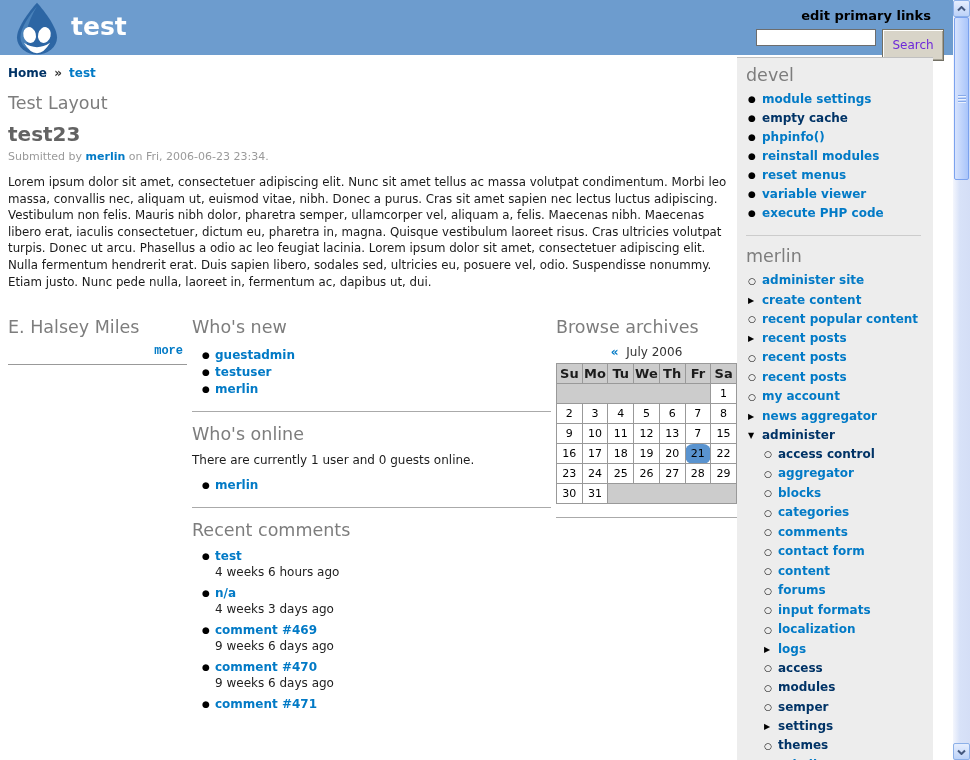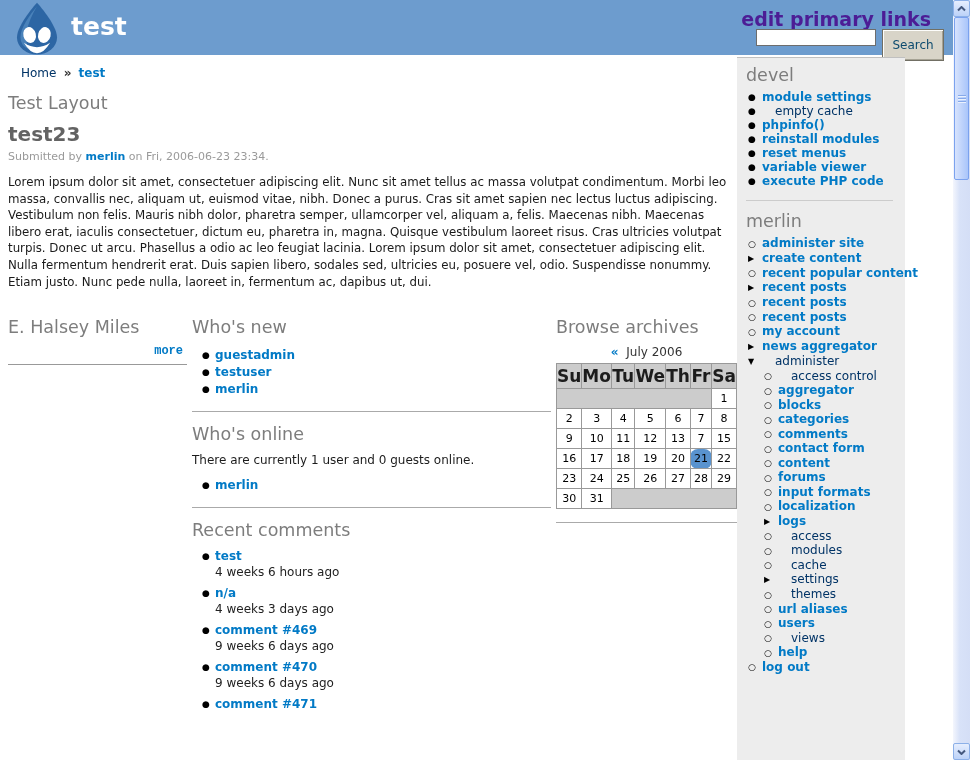--- a/index.html
+++ b/index.html
@@ -4,32 +4,32 @@
 <style>
   * { box-sizing: border-box; margin: 0; padding: 0; }
   html, body { width: 970px; height: 760px; }
   body {
     position: relative; overflow: hidden; background: #fff;
     font-family: "DejaVu Sans", "Liberation Sans", sans-serif;
     font-size: 12px; color: #1c1c1c;
   }
   a, .lnk { text-decoration: none; cursor: pointer; }
   .l { color: #027ac6; font-weight: bold; }
-  .v { color: #003366; font-weight: normal; margin-left: 13px; }
+  .v { color: #003366; font-weight: bold; }
 
   
   .header { position: absolute; left: 0; top: 0; width: 953px; height: 55px; background: #6d9cce; }
   .logo { position: absolute; left: 10px; top: 1px; width: 54px; height: 54px; }
   .site-name { position: absolute; left: 71px; top: 12px; color: #fff; font-size: 25px; font-weight: bold; }
-  .edit-links { position: absolute; right: 22px; top: 8px; color: #4c1d95; font-size: 19px; font-weight: bold; }
+  .edit-links { position: absolute; right: 22px; top: 8px; color: #000000; font-size: 13px; font-weight: bold; }
   .search-input { position: absolute; left: 756px; top: 29px; width: 120px; height: 17px;
     border: 1px solid #6d6d6d; background: #fff; font-size: 11px; padding: 0 3px; }
   .search-btn { position: absolute; left: 882px; top: 29px; width: 62px; height: 32px;
     background: #d8d4c8; border: 1px solid #716f64; font-size: 12px; line-height: 14px;
-    box-shadow: inset 1px 1px 0 #fdfdfb, inset -1px -1px 0 #a5a294; color: #0c4a6e;
+    box-shadow: inset 1px 1px 0 #fdfdfb, inset -1px -1px 0 #a5a294; color: #6d28d9;
     font-family: "DejaVu Sans", sans-serif; }
 
   
   .content { position: absolute; left: 8px; top: 55px; width: 729px; }
   .breadcrumb { margin-top: 11px; font-weight: bold; font-size: 12px; }
   .crumb-sep { color: #333; padding: 0 3px; }
   .page-title { margin-top: 13px; font-size: 17.5px; font-weight: normal; color: #7d7d7d; }
   .node-title { margin-top: 9px; font-size: 20px; font-weight: bold; color: #636363; }
   .submitted { margin-top: 4px; font-size: 11px; color: #9a9a9a; }
   .body-text { margin-top: 11px; font-size: 11.8px; line-height: 16.6px; color: #1a1a1a; }
@@ -49,32 +49,32 @@
   .status-line { margin-top: 9px; font-size: 12px; }
   .sub-head { margin-top: 15px; font-size: 13px; font-weight: bold; color: #000; }
   ul.comments { list-style: none; margin: 9px 0 0 10px; }
   ul.comments li { margin-bottom: 6px; line-height: 15.5px; }
   .age { color: #222; font-size: 12px; margin-left: 13px; }
 
   
   .cal-caption { text-align: center; margin-top: 8px; font-size: 12px; color: #333; }
   .cal-caption .l { margin-right: 4px; }
   table.cal { border-collapse: collapse; margin-top: 4px; width: 181px; font-size: 11px; }
-  table.cal th { background: #cccccc; border: 1px solid #999; padding: 2px 0; font-size: 17px; }
+  table.cal th { background: #cccccc; border: 1px solid #999; padding: 2px 0; font-size: 13px; }
   table.cal td { background: #fff; border: 1px solid #999; text-align: center; padding: 3px 0; width: 25px; color: #000; }
   table.cal td.empty { background: #cccccc; }
   table.cal td.selected { background: #5993cf; border-radius: 8px; }
   .cal-hr { border: none; border-top: 1px solid #aaa; margin-top: 13px; }
 
   
-  .sidebar { position: absolute; left: 737px; top: 57px; width: 168px; height: 703px;
+  .sidebar { position: absolute; left: 737px; top: 57px; width: 196px; height: 703px;
     background: #ededed; border-top: 1px solid #c0c0c0; padding: 7px 6px 0 9px; }
   .sidebar h2 { font-size: 17.5px; font-weight: normal; color: #7d7d7d; }
   ul.menu { list-style: none; margin: 5px 0 0 2px; }
-  ul.menu li { line-height: 14px; white-space: nowrap; }
+  ul.menu li { line-height: 19px; white-space: nowrap; }
   ul.menu li.d1 { margin-left: 16px; }
   .mb { display: inline-block; width: 14px; color: #000; }
   .mb.disc { font-size: 9px; vertical-align: 1px; }
   .mb.circle { font-size: 9px; font-weight: bold; vertical-align: 0.5px; }
   .mb.tri { font-size: 8px; vertical-align: 1px; }
   .sb-hr { border: none; border-top: 1px solid #ccc; margin: 12px 6px 10px 0; }
   .merlin-block { margin-top: 2px; }
 
   
   .scrollbar { position: absolute; right: 0; top: 0; width: 17px; height: 760px;
@@ -264,21 +264,21 @@
         <li class="d1"><span class="mb circle">○</span><span class="lnk l">categories</span></li>
         <li class="d1"><span class="mb circle">○</span><span class="lnk l">comments</span></li>
         <li class="d1"><span class="mb circle">○</span><span class="lnk l">contact form</span></li>
         <li class="d1"><span class="mb circle">○</span><span class="lnk l">content</span></li>
         <li class="d1"><span class="mb circle">○</span><span class="lnk l">forums</span></li>
         <li class="d1"><span class="mb circle">○</span><span class="lnk l">input formats</span></li>
         <li class="d1"><span class="mb circle">○</span><span class="lnk l">localization</span></li>
         <li class="d1"><span class="mb tri">▶</span><span class="lnk l">logs</span></li>
         <li class="d1"><span class="mb circle">○</span><span class="lnk v">access</span></li>
         <li class="d1"><span class="mb circle">○</span><span class="lnk v">modules</span></li>
-        <li class="d1"><span class="mb circle">○</span><span class="lnk v">cache</span></li>
+        <li class="d1"><span class="mb circle">○</span><span class="lnk v">semper</span></li>
         <li class="d1"><span class="mb tri">▶</span><span class="lnk v">settings</span></li>
         <li class="d1"><span class="mb circle">○</span><span class="lnk v">themes</span></li>
         <li class="d1"><span class="mb circle">○</span><span class="lnk l">url aliases</span></li>
         <li class="d1"><span class="mb circle">○</span><span class="lnk l">users</span></li>
         <li class="d1"><span class="mb circle">○</span><span class="lnk v">views</span></li>
         <li class="d1"><span class="mb circle">○</span><span class="lnk l">help</span></li>
         <li><span class="mb circle">○</span><span class="lnk l">log out</span></li>
       </ul>
   </div>
 </div>

